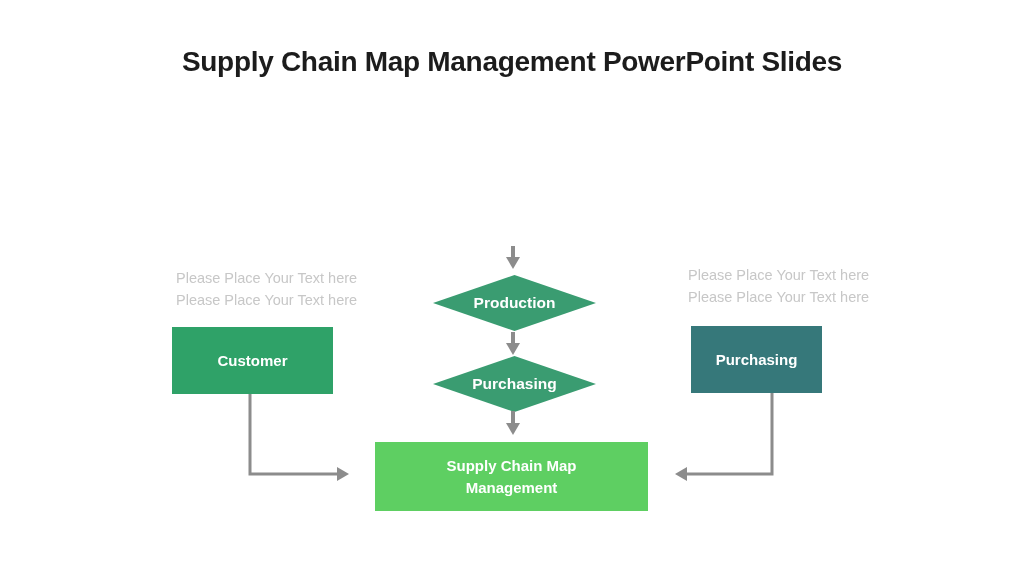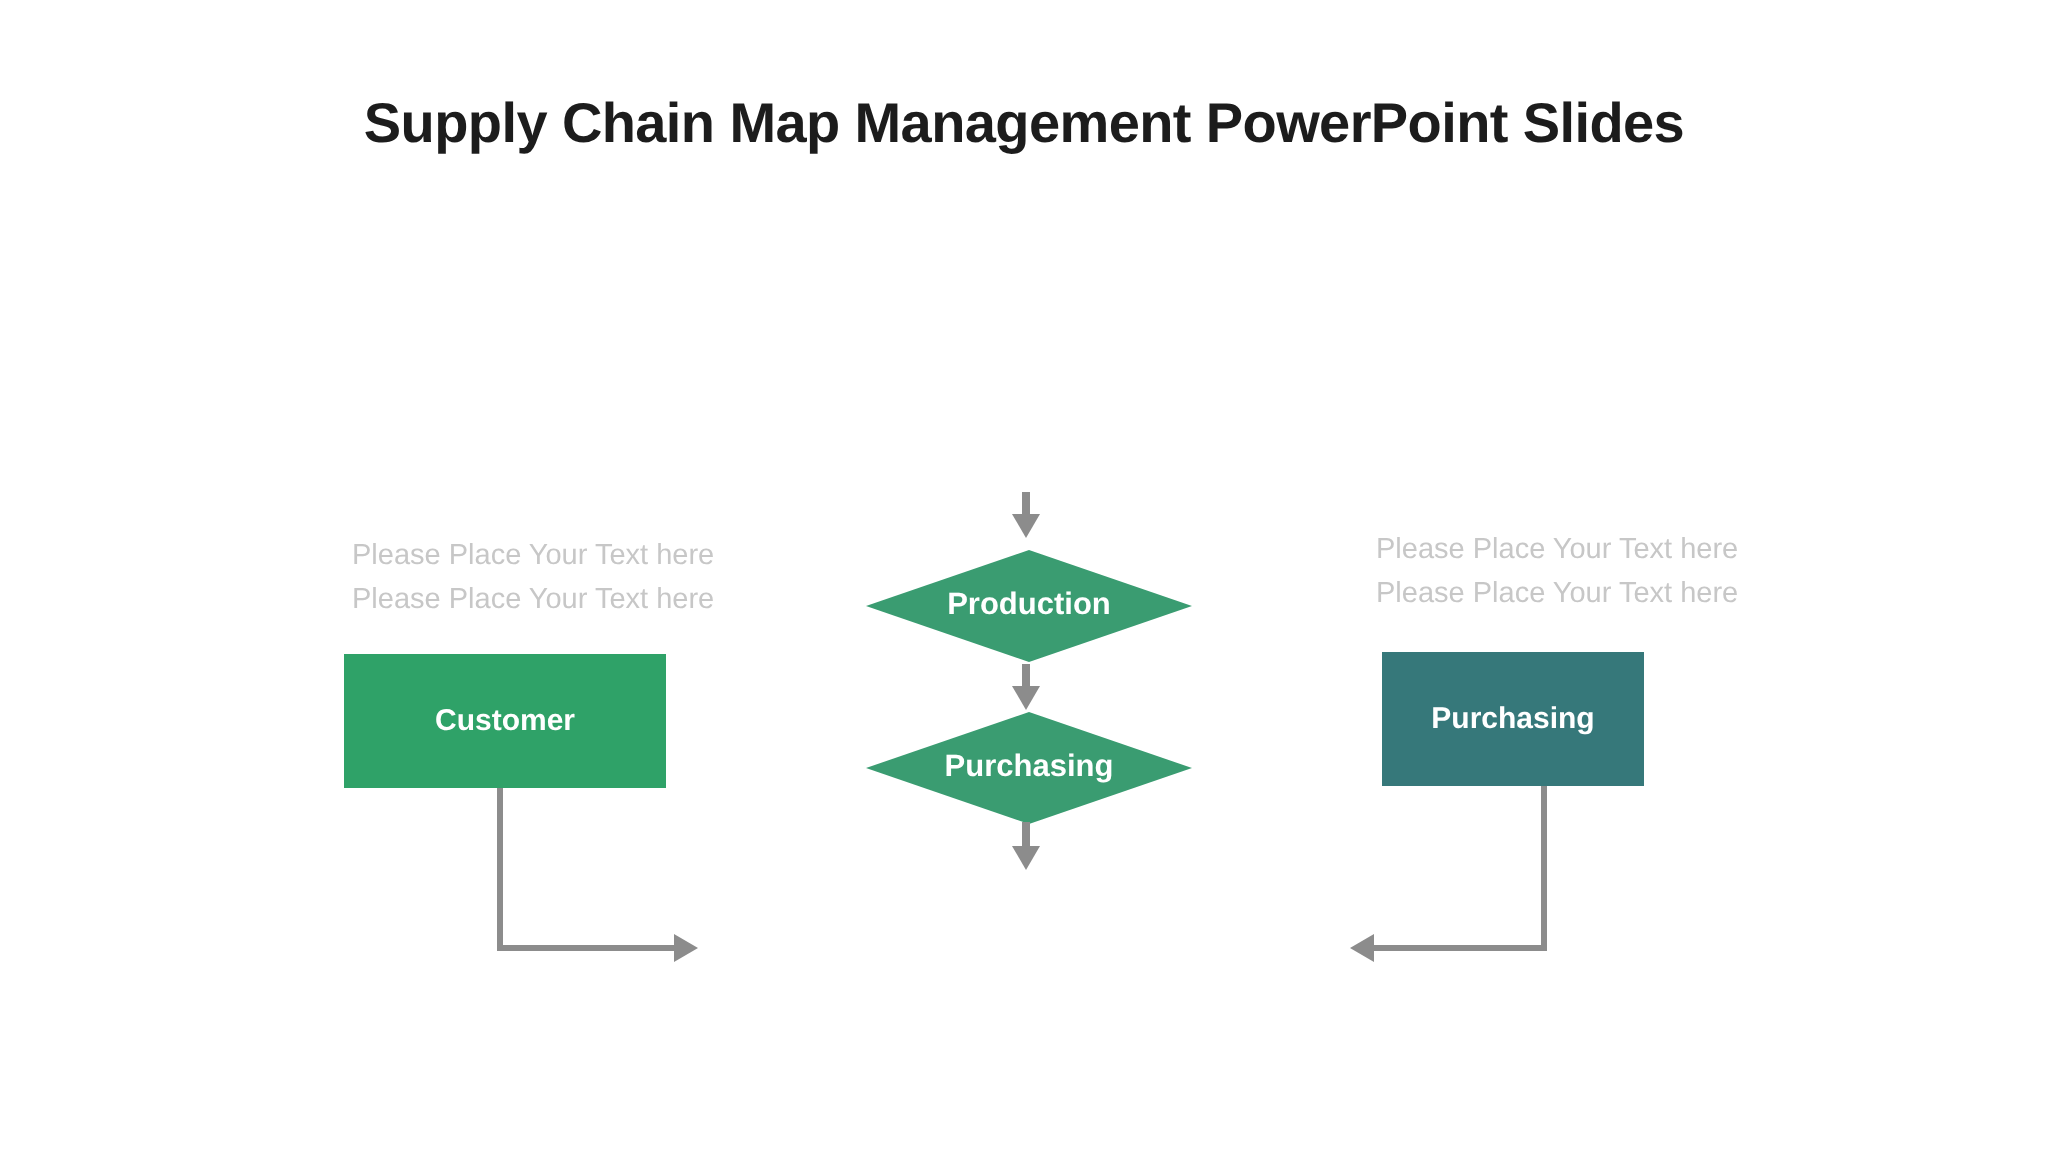--- a/index.html
+++ b/index.html
@@ -138,20 +138,24 @@
   </div>
 
   <div class="box box-customer">
     <span class="box-label">Customer</span>
   </div>
 
   <div class="box box-purchasing">
     <span class="box-label">Purchasing</span>
   </div>
 
+  <div class="box box-result">
+    <span class="box-label">Supply Chain  Map
+Management</span>
+  </div>
 
   <svg class="arrow-layer" viewBox="0 0 1024 576">
 
     <g>
       <path class="arrow-line" d="M513 246 L513 258"></path>
       <polygon class="arrow-head" points="506,257 520,257 513,269"></polygon>
     </g>
 
     <g>
       <path class="arrow-line" d="M513 332 L513 344"></path>

